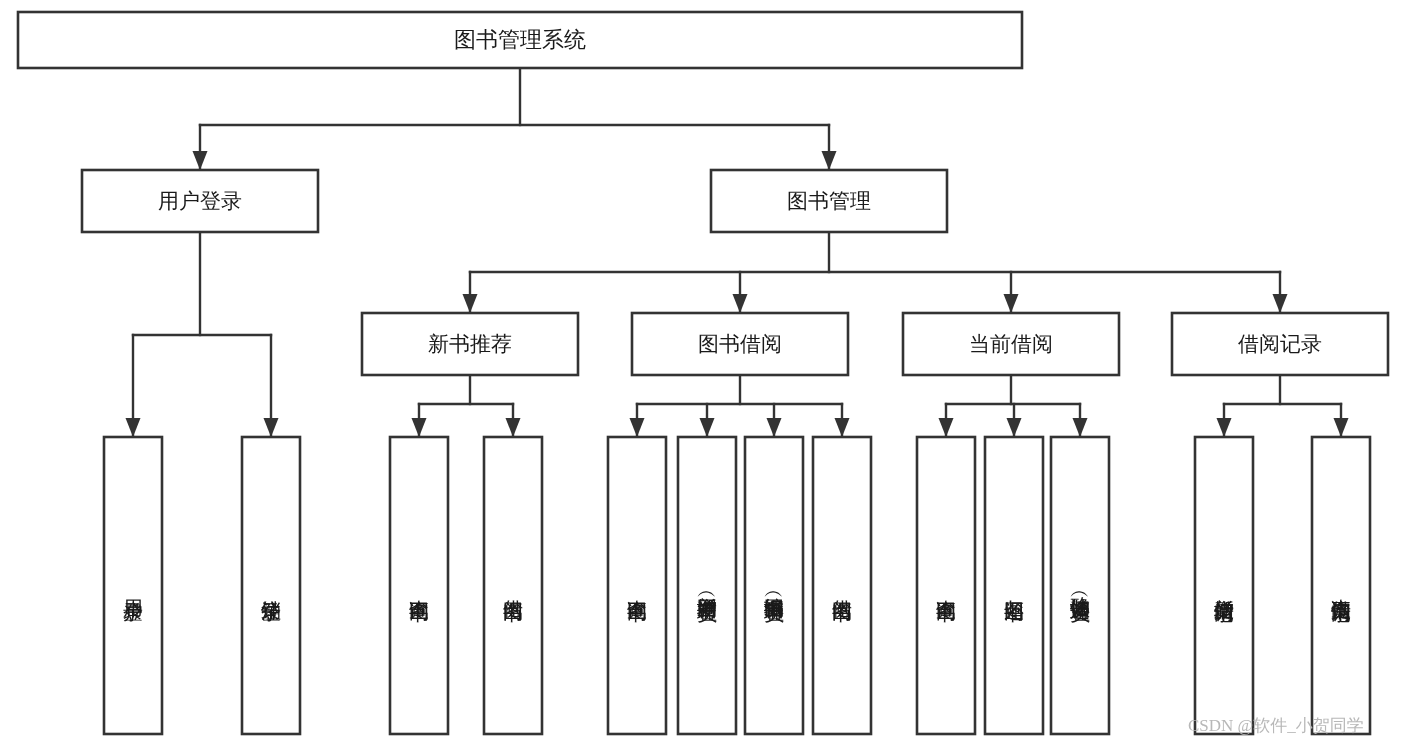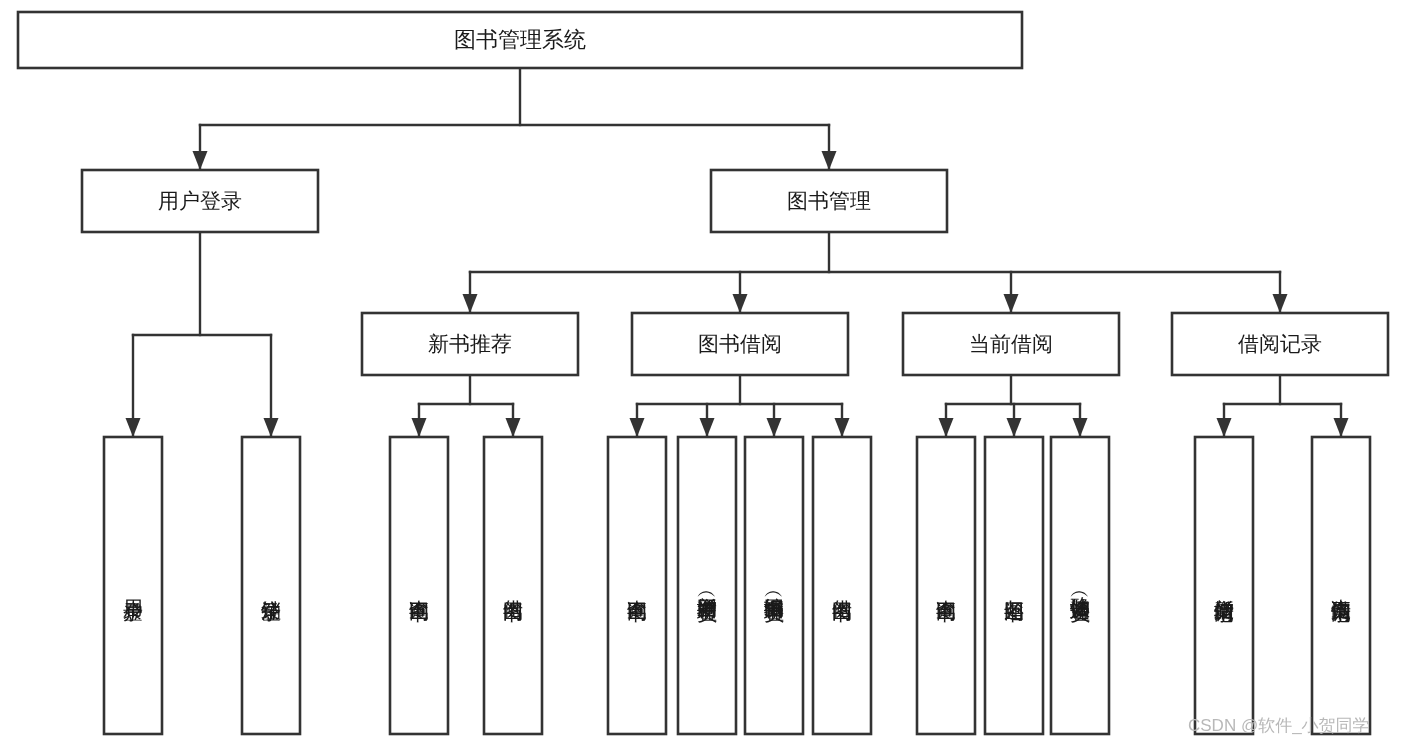--- a/index.html
+++ b/index.html
@@ -63,21 +63,21 @@
     text-orientation: upright;
     letter-spacing: 1px;
     white-space: nowrap;
     display: flex;
     align-items: center;
     justify-content: center;
     pointer-events: none;
   }
   .watermark {
     position: absolute;
-    font-family: Liberation Sans, sans-serif;
+    font-family: Liberation Serif, serif;
     font-size: 17px;
     color: #b8b8b8;
     white-space: nowrap;
     left: 1188px;
     top: 714px;
   }
 </style>
 </head>
 <body>
 

